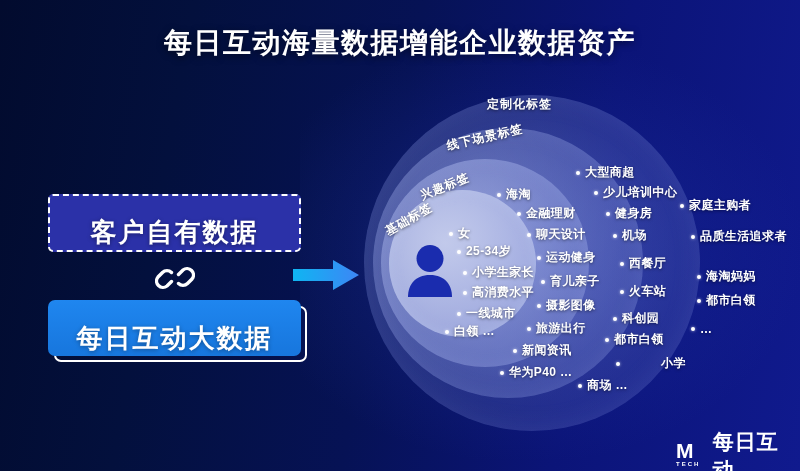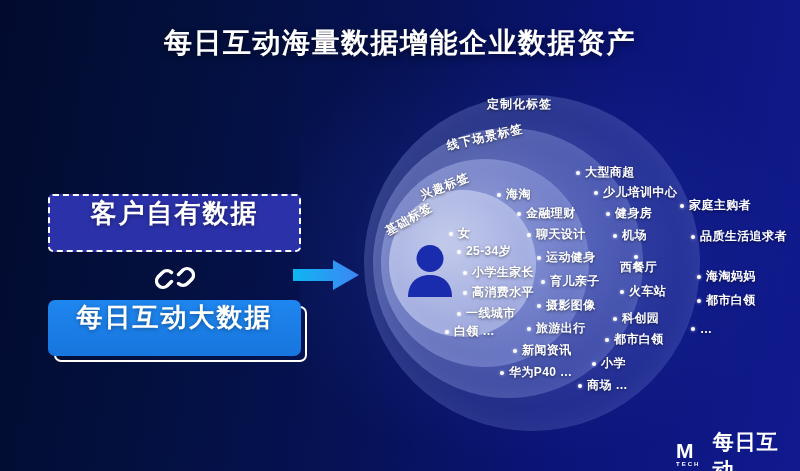--- a/index.html
+++ b/index.html
@@ -34,21 +34,21 @@
     font-size: 28px;
     font-weight: bold;
     letter-spacing: 1.5px;
     text-shadow: 0 2px 7px rgba(0,0,0,0.55);
   }
 
   
   .box {
     position: absolute;
     display: flex;
-    align-items: flex-start;
+    align-items: flex-end;
     justify-content: center;
     box-sizing: border-box;
     color: #ffffff;
     font-size: 26px;
     font-weight: bold;
     letter-spacing: 2px;
   }
   #box-own {
     left: 48px; top: 194px;
     width: 253px; height: 58px;
@@ -320,37 +320,37 @@
       <span>少儿培训中心</span>
     </div>
   <div class="tag" style="left:606px; top:205px;">
       <span class="dot"></span>
       <span>健身房</span>
     </div>
   <div class="tag" style="left:613px; top:227px;">
       <span class="dot"></span>
       <span>机场</span>
     </div>
-  <div class="tag" style="left:620px; top:255px;flex-direction:column;">
+  <div class="tag" style="left:620px; top:255px;">
       <span class="dot"></span>
       <span>西餐厅</span>
     </div>
   <div class="tag" style="left:620px; top:283px;">
       <span class="dot"></span>
       <span>火车站</span>
     </div>
   <div class="tag" style="left:613px; top:310px;">
       <span class="dot"></span>
       <span>科创园</span>
     </div>
   <div class="tag" style="left:605px; top:331px;">
       <span class="dot"></span>
       <span>都市白领</span>
     </div>
-  <div class="tag" style="left:592px; top:355px;">
+  <div class="tag" style="left:616px; top:355px;gap:36px;">
       <span class="dot"></span>
       <span>小学</span>
     </div>
   <div class="tag" style="left:578px; top:377px;">
       <span class="dot"></span>
       <span>商场  …</span>
     </div>
 
   <div class="tag" style="left:680px; top:197px;">
       <span class="dot"></span>

